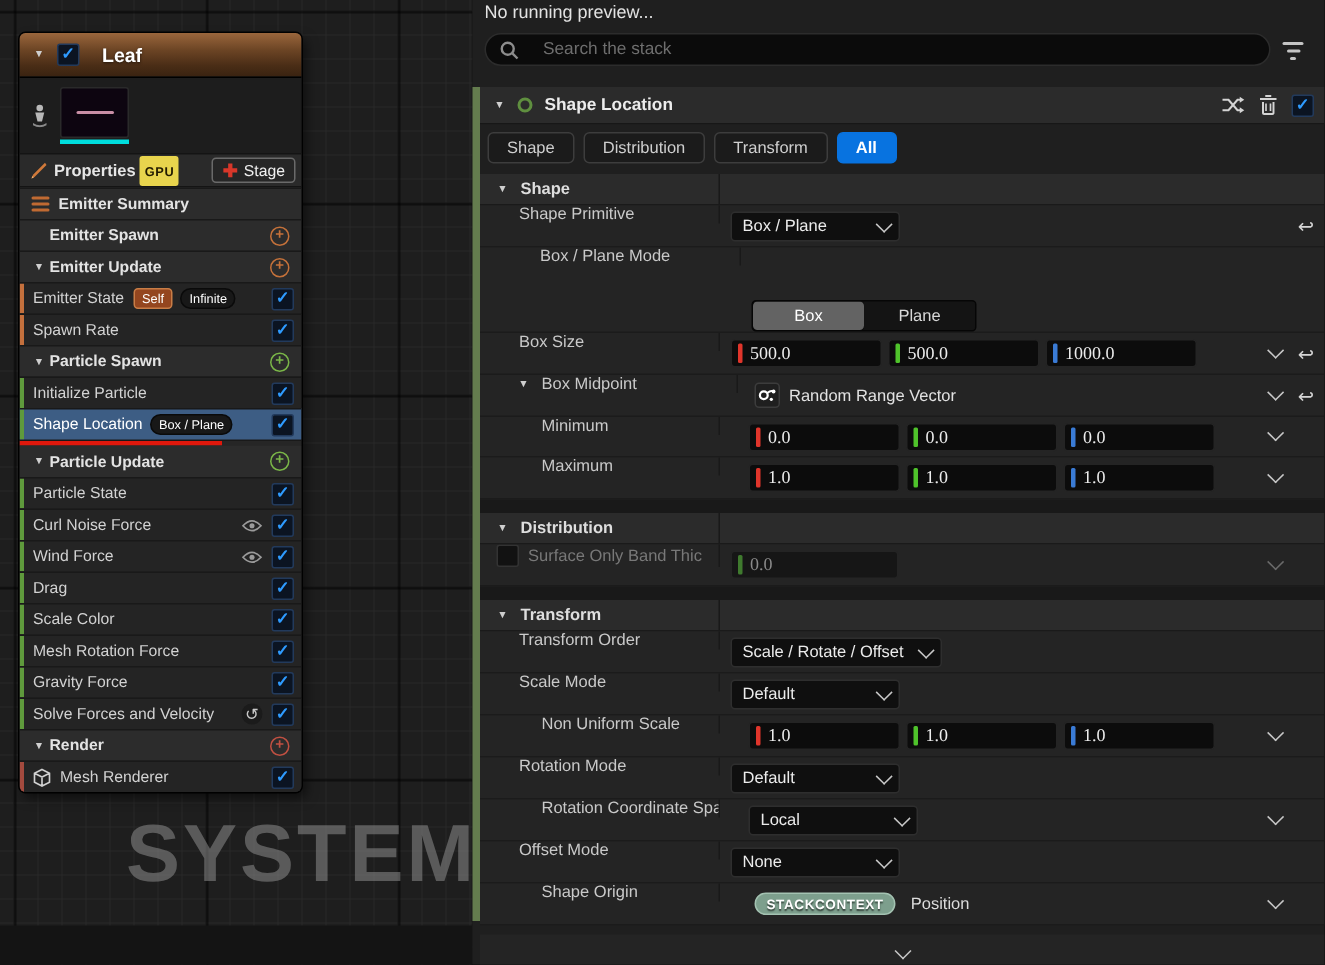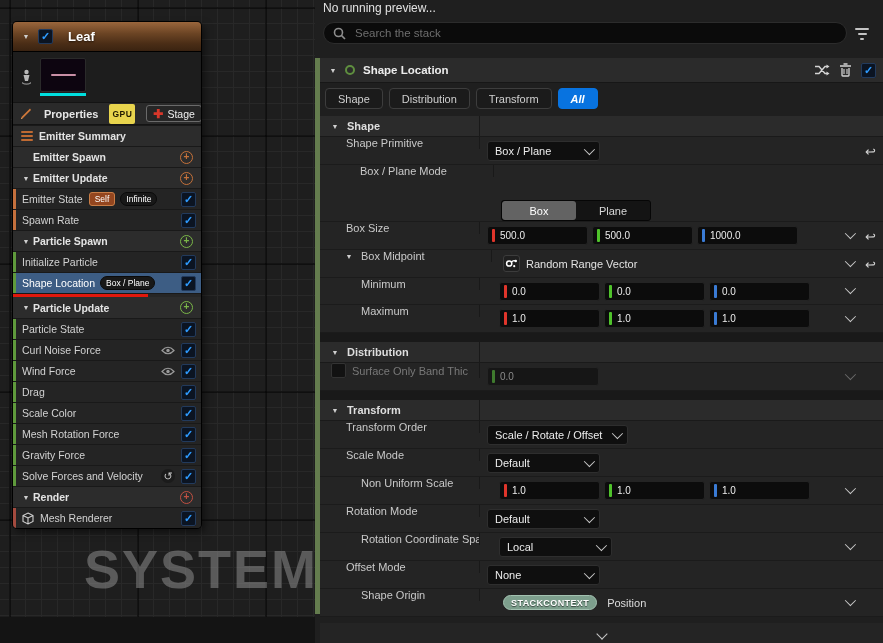--- a/index.html
+++ b/index.html
@@ -50,21 +50,21 @@
   .cbx.empty { background:#121212; border-color:#333; }
 
   .thumb-row { height:50px; display:flex; align-items:center; padding:4px 4px 4px 4px; gap:5px; background:#1d1d1d; }
   .iso-icon { width:18px; display:flex; justify-content:center; }
   .thumb-wrap { width:46px; }
   .thumb { width:46px; height:34px; background:#0d0510; border:1px solid #2a2a2a; border-radius:2px; position:relative; }
   .thumb::after { content:""; position:absolute; left:10px; top:15px; width:25px; height:2px; background:#c98fa6; border-radius:1px; }
   .thumb-curvebar { width:46px; height:3px; background:#00dede; margin-top:1px; }
 
   .props-row {
-    height:23px; display:flex; align-items:center; gap:11px; padding:0 4px 0 7px;
+    height:23px; display:flex; align-items:center; gap:3px; padding:0 4px 0 7px;
     background:#2a2a2a; border-top:1px solid #141414; border-bottom:1px solid #141414;
   }
   .props-label { font-size:11px; font-weight:bold; color:#e6e6e6; }
   .gpu-badge {
     background:#e8d44d; color:#211a00; font-size:8.5px; font-weight:bold;
     padding:5px 3px; border-radius:2px; letter-spacing:.5px;
   }
   .stage-btn {
     margin-left:auto; height:17px; display:inline-flex; align-items:center; gap:4px;
     border:1px solid #6a6a6a; border-radius:3px; padding:0 6px; background:#262626;
@@ -108,21 +108,21 @@
   .listbars i { display:block; width:12px; height:2px; background:#c06a32; border-radius:1px; }
   .cube-ic { margin-right:6px; display:inline-flex; }
 
   
   #panel { position:absolute; left:315px; top:0; width:568px; height:643px; background:#1f1f1f; }
   #green-rail { position:absolute; left:0; top:58px; width:5px; height:556px; background:#647c4e; z-index:5; }
   .p-top { position:relative; height:58px; }
   .preview-text { position:absolute; left:8px; top:1px; font-size:12px; color:#e2e2e2; }
   .searchbar {
     position:absolute; left:8px; top:22px; width:524px; height:22px; background:#0b0b0b;
-    border:1px solid #2c2c2c; border-radius:11px; display:flex; align-items:center; padding:0 9px; gap:9px;
+    border:1px solid #2c2c2c; border-radius:11px; display:flex; align-items:center; padding:0 9px; gap:16px;
   }
   .searchbar input {
     flex:1; background:transparent; border:none; outline:none; color:#cfcfcf; font-size:11.5px;
     font-family:"Liberation Sans",sans-serif;
   }
   .searchbar input::placeholder { color:#6e6e6e; }
   .filter-ic { position:absolute; right:14px; top:28px; display:flex; flex-direction:column; gap:3px; align-items:center; cursor:pointer; }
   .filter-ic i { display:block; height:2px; background:#c4c4c4; border-radius:1px; }
   .filter-ic i:nth-child(1){width:14px} .filter-ic i:nth-child(2){width:9px} .filter-ic i:nth-child(3){width:4px}
 
@@ -133,21 +133,21 @@
   .ring { width:10px; height:10px; border:2px solid #5f8f3f; border-radius:50%; margin:0 8px 0 7px; }
   .p-title { font-size:11.5px; font-weight:bold; color:#ececec; }
   .hdr-icons { position:absolute; right:7px; display:flex; align-items:center; gap:9px; }
 
   .p-tabs { height:25px; margin-left:5px; display:flex; align-items:center; gap:6px; padding:0 0 0 5px; margin-top:3px; }
   .tab {
     height:21px; display:inline-flex; align-items:center; justify-content:center;
     padding:0 12px; background:#1b1b1b; border:1px solid #3d3d3d; border-radius:4px;
     color:#cfcfcf; font-size:11px; cursor:pointer;
   }
-  .tab.active { background:#0873e0; border-color:#0873e0; color:#fff; font-weight:bold;font-style:italic; }
+  .tab.active { background:#0873e0; border-color:#0873e0; color:#fff; font-weight:bold; }
 
   .sec-gap { height:9px; background:#191919; margin-left:5px; }
   .small-gap { height:5px; }
   .sec-header {
     height:21px; margin-left:5px; background:#2b2b2b; display:flex; align-items:center;
     border-bottom:1px solid #1a1a1a;
   }
   .sec-header .lcell { height:100%; display:flex; align-items:center; }
   .lcell {
     width:160px; flex:none; display:flex; align-items:center; padding-left:26px;
@@ -179,21 +179,21 @@
   .seg-btn.sel { background:#636363; color:#fff; border-radius:3px; }
 
   .nf {
     width:101px; height:19px; background:#0c0c0c; border:1px solid #242424; border-radius:3px;
     display:inline-flex; align-items:center; padding-left:4px; gap:5px; flex:none;
   }
   .nf .bar { width:3px; height:13px; border-radius:1px; flex:none; }
   .bar.red { background:#e0352b; } .bar.green { background:#4fc32b; }
   .bar.blue { background:#3a7bd5; } .bar.yellow { background:#e8c62c; }
   .bar.pink { background:#d668c8; }
-  .nfv { font-size:10px; color:#ececec; }
+  .nfv { font-size:12px; color:#ececec;font-family:Liberation Serif, serif; }
   .row.disabled .nf { background:#161616; }
   .row.disabled .nfv { color:#8a8a8a; }
   .row.disabled .bar.green { background:#3f7a2e; }
   .row.disabled .chev { border-color:#6a6a6a; }
 
   .right-icons { position:absolute; right:0; top:0; bottom:0; width:60px; }
   .ri-chev { position:absolute; right:30px; top:50%; margin-top:-5px; }
   .ri-revert { position:absolute; right:7px; top:50%; transform:translateY(-50%);
     color:#d5d5d5; font-size:13px; line-height:1; cursor:pointer; }
 

